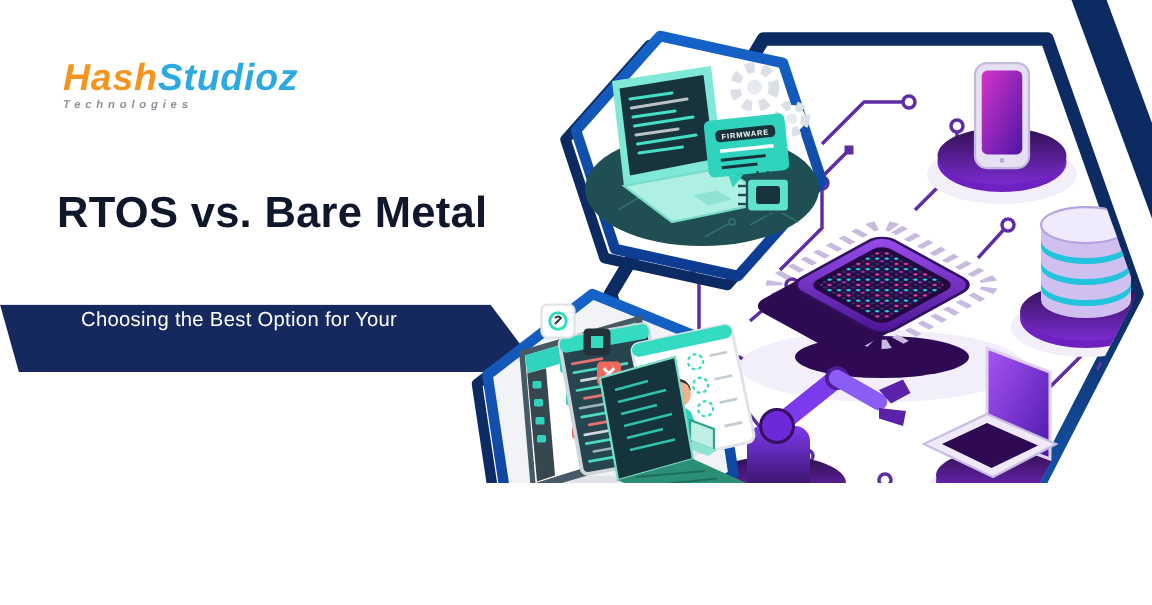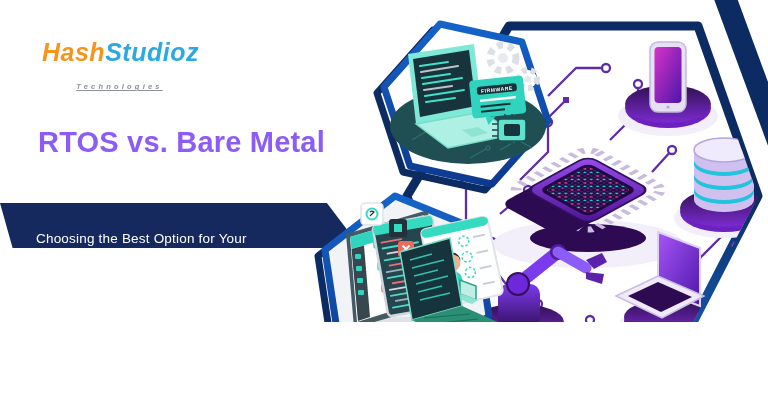--- a/index.html
+++ b/index.html
@@ -7,36 +7,36 @@
   .canvas {
     position:relative; width:768px; height:322px; overflow:hidden;
     background:#ffffff; font-family:"Liberation Sans", sans-serif;
   }
   
   .logo { position:absolute; left:42px; top:40px; font-style:italic; line-height:1; }
   .logo .row { font-size:25px; font-weight:800; letter-spacing:0.5px; white-space:nowrap; }
   .logo .hash { color:#f7941e; }
   .logo .studioz { color:#2ba9e1; }
   .logo .tagline {
-    display:block; text-align:center; margin-top:18px; padding-right:2px;
-    font-size:7.5px; font-weight:700; letter-spacing:3.2px; color:#8d9199;text-decoration:underline;
+    display:block; text-align:left; margin-top:1px; padding-right:2px;
+    font-size:7.5px; font-weight:700; letter-spacing:3.2px; color:#8d9199;
   }
   
   .title {
     position:absolute; left:38px; top:126px; width:330px;
-    color:#8b5cf6; font-size:29px; font-weight:800; line-height:1.16;
+    color:#0f172a; font-size:29px; font-weight:800; line-height:1.16;
     letter-spacing:0.2px;
   }
   
   .banner {
     position:absolute; left:0; top:203px; width:350px; height:45px;
     background:#16295e; color:#ffffff;
     clip-path:polygon(0 0, 93.4% 0, 100% 68%, 95.7% 100%, 3.6% 100%);
-    display:flex; flex-direction:column; justify-content:flex-end;
-    padding-left:36px; font-size:13.5px; line-height:1.42; letter-spacing:0.2px;
+    display:flex; flex-direction:column; justify-content:flex-start;
+    padding-left:54px; font-size:13.5px; line-height:1.42; letter-spacing:0.2px;
   }
   .illu { position:absolute; left:0; top:0; }
 </style>
 </head>
 <body>
 
 <div class="canvas">
 
   <div class="logo">
     <span class="row">

